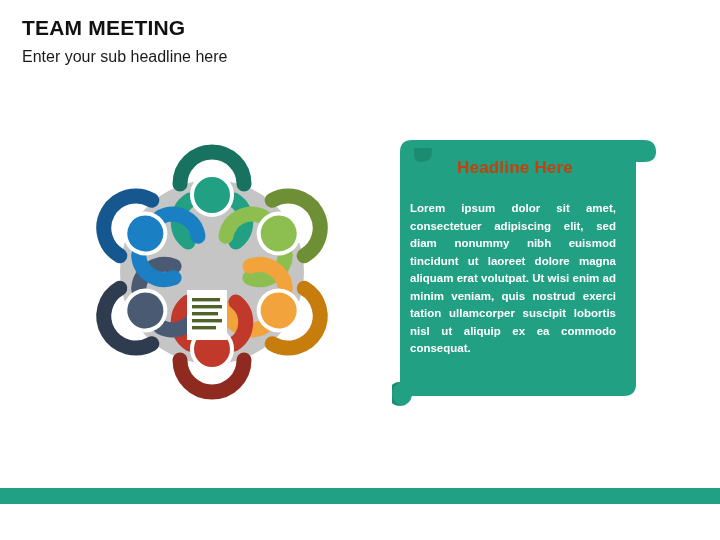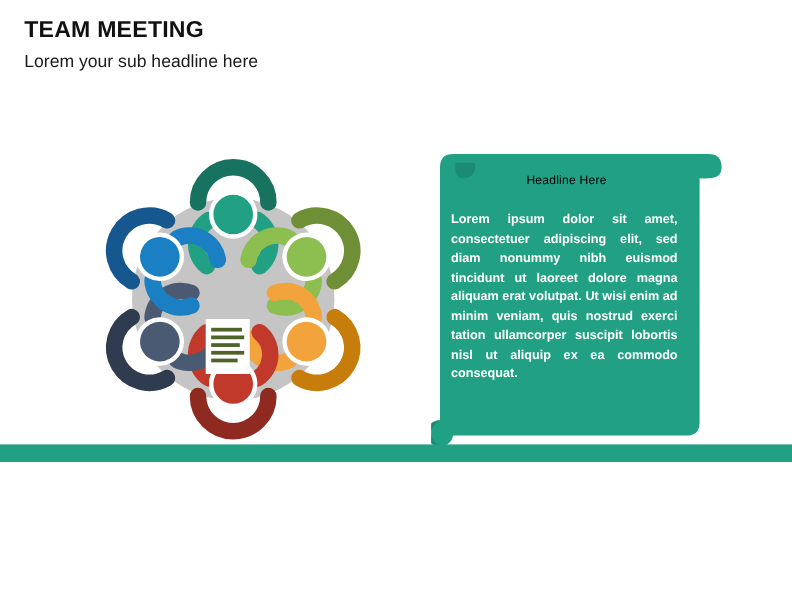--- a/index.html
+++ b/index.html
@@ -11,21 +11,21 @@
     height: 540px;
     background: #ffffff;
     font-family: "Liberation Sans", sans-serif;
     overflow: hidden;
     position: relative;
   }
   .slide {
     position: absolute;
     inset: 0;
     width: 720px;
-    height: 420px;
+    height: 504px;
     background: #ffffff;
   }
 
   
   .header {
     position: absolute;
     left: 22px;
     top: 14px;
     width: 500px;
   }
@@ -84,23 +84,23 @@
   }
   .panel-content {
     position: absolute;
     left: 0;
     top: 0;
     width: 248px;
     padding: 26px 20px 0 18px;
     box-sizing: border-box;
   }
   .panel-headline {
-    color: #000000;
-    font-size: 11px;
-    font-weight: normal;
+    color: #c2410c;
+    font-size: 17px;
+    font-weight: bold;
     text-align: center;
     letter-spacing: 0.2px;
     margin: 0 0 22px 0;
   }
   .panel-body {
     color: #ffffff;
     font-size: 11.5px;
     line-height: 17.5px;
     text-align: justify;
     margin: 0;
@@ -108,21 +108,21 @@
     font-weight: bold;
   }
 </style>
 </head>
 <body>
 
 <div class="slide">
 
   <div class="header">
     <h1 class="title">TEAM MEETING</h1>
-    <p class="subtitle">Lorem your sub headline here</p>
+    <p class="subtitle">Enter your sub headline here</p>
   </div>
 
   <div class="diagram">
     <svg width="300" height="300" viewBox="0 0 300 300" xmlns="http://www.w3.org/2000/svg">
 
       <circle cx="150" cy="150" r="92" fill="#c5c5c5"></circle>
 
       <g transform="rotate(0 150 150)">
         <g transform="translate(150 48)">
           <path d="M -32 14 A 32 32 0 0 1 32 14" fill="none" stroke="#17725f" stroke-width="15" stroke-linecap="round"></path>

